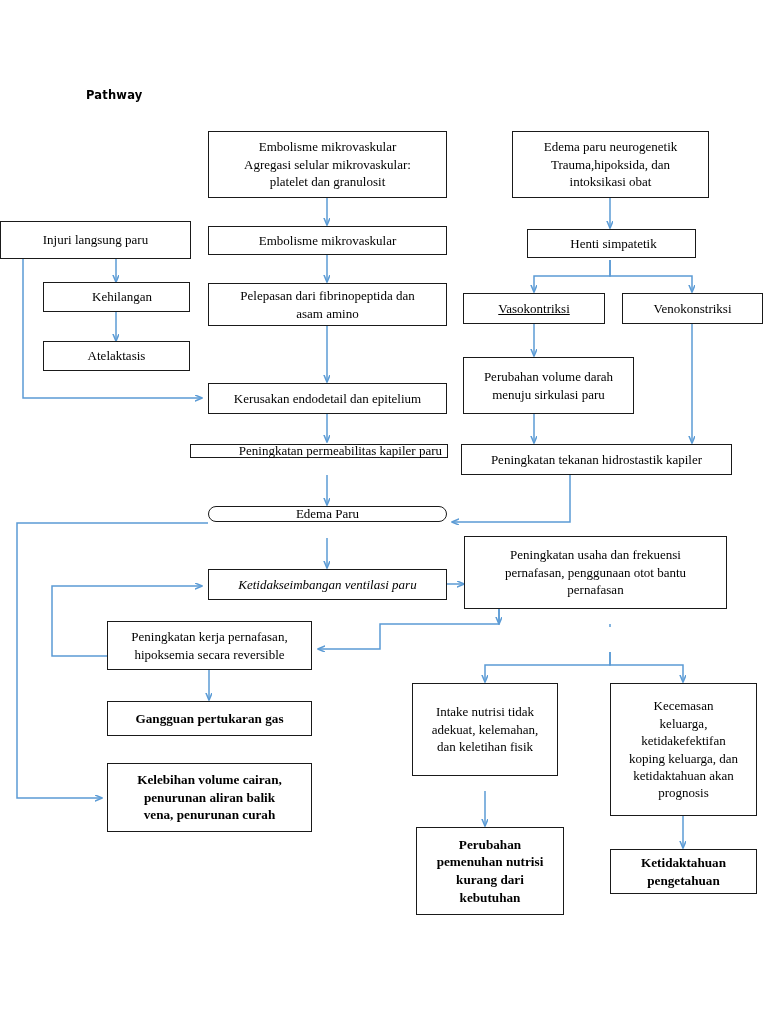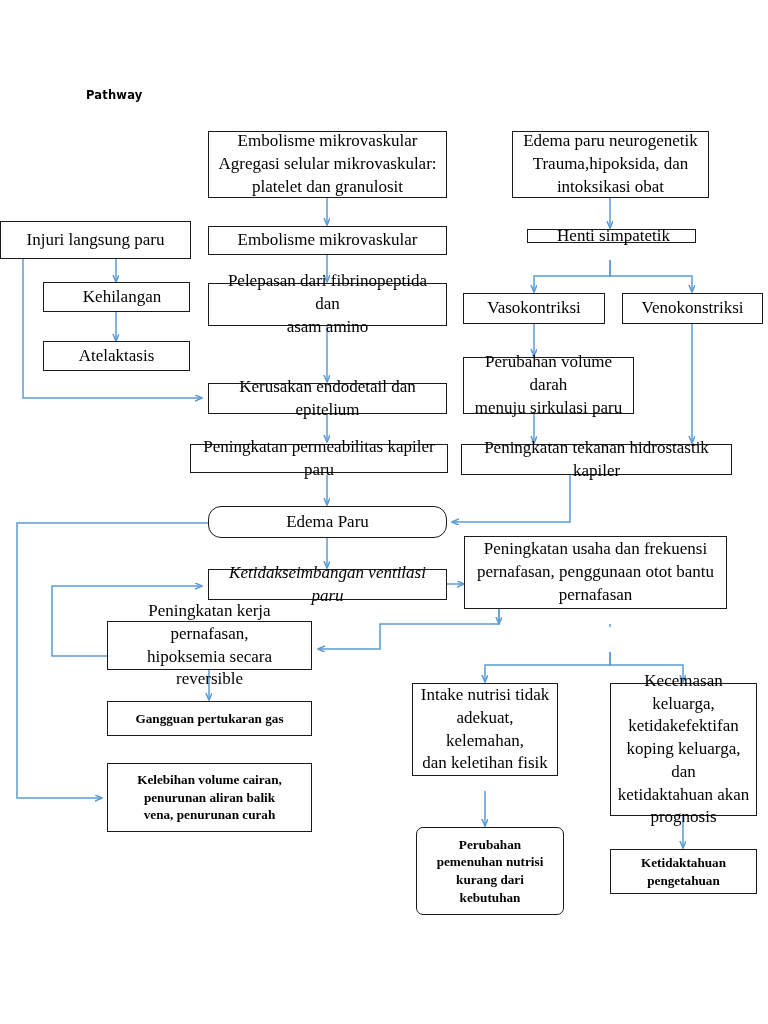--- a/index.html
+++ b/index.html
@@ -35,21 +35,21 @@
   .node {
     position: absolute;
     box-sizing: border-box;
     border: 1.4px solid #1a1a1a;
     background: #ffffff;
     display: flex;
     align-items: center;
     justify-content: center;
     text-align: center;
     color: #000000;
-    font-size: 17px;
+    font-size: 13px;
     line-height: 1.34;
     padding: 2px 5px;
   }
   .node.bold {
     font-weight: bold;
     font-size: 13.2px;
   }
   .node .txt {
     display: block;
     white-space: pre-line;
@@ -139,63 +139,63 @@
   </div>
 
   <div class="node" style="left:0px; top:180px; width:191px; height:38px;">
     <span class="txt">Injuri langsung paru</span>
   </div>
 
   <div class="node" style="left:208px; top:185px; width:239px; height:29px;">
     <span class="txt">Embolisme mikrovaskular</span>
   </div>
 
-  <div class="node" style="left:527px; top:188px; width:169px; height:14px;padding-left:9px;">
+  <div class="node" style="left:527px; top:188px; width:169px; height:29px;padding-left:9px;">
     <span class="txt">Henti simpatetik</span>
   </div>
 
   <div class="node" style="left:43px; top:241px; width:147px; height:30px;padding-left:16px;">
     <span class="txt">Kehilangan</span>
   </div>
 
   <div class="node" style="left:208px; top:242px; width:239px; height:43px;">
     <span class="txt">Pelepasan dari fibrinopeptida dan
 asam amino</span>
   </div>
 
-  <div class="node" style="left:463px; top:252px; width:142px; height:31px;">
+  <div class="node" style="left:463px; top:252px; width:142px; height:31px;text-decoration:underline;">
     <span class="txt">Vasokontriksi</span>
   </div>
 
   <div class="node" style="left:622px; top:252px; width:141px; height:31px;">
     <span class="txt">Venokonstriksi</span>
   </div>
 
   <div class="node" style="left:43px; top:300px; width:147px; height:30px;">
     <span class="txt">Atelaktasis</span>
   </div>
 
   <div class="node" style="left:463px; top:316px; width:171px; height:57px;">
     <span class="txt">Perubahan volume darah
 menuju sirkulasi paru</span>
   </div>
 
   <div class="node" style="left:208px; top:342px; width:239px; height:31px;">
     <span class="txt">Kerusakan endodetail dan epitelium</span>
   </div>
 
-  <div class="node" style="left:190px; top:403px; width:258px; height:29px;">
+  <div class="node" style="left:190px; top:403px; width:258px; height:14px;justify-content:flex-end;">
     <span class="txt">Peningkatan permeabilitas kapiler paru</span>
   </div>
 
   <div class="node" style="left:461px; top:403px; width:271px; height:31px;">
     <span class="txt">Peningkatan tekanan hidrostastik kapiler</span>
   </div>
 
-  <div class="node" style="left:208px; top:465px; width:239px; height:32px;border-radius:13px;">
+  <div class="node" style="left:208px; top:465px; width:239px; height:16px;border-radius:13px;">
     <span class="txt">Edema Paru</span>
   </div>
 
   <div class="node" style="left:464px; top:495px; width:263px; height:73px;">
     <span class="txt">Peningkatan usaha dan frekuensi
 pernafasan, penggunaan otot bantu
 pernafasan</span>
   </div>
 
   <div class="node" style="left:208px; top:528px; width:239px; height:31px;font-style:italic;">
@@ -226,21 +226,21 @@
   <div class="node bold" style="left:107px; top:660px; width:205px; height:35px;">
     <span class="txt">Gangguan pertukaran gas</span>
   </div>
 
   <div class="node bold" style="left:107px; top:722px; width:205px; height:69px;">
     <span class="txt">Kelebihan volume cairan,
 penurunan aliran balik
 vena, penurunan curah</span>
   </div>
 
-  <div class="node bold" style="left:416px; top:786px; width:148px; height:88px;border-radius:7px;">
+  <div class="node bold" style="left:416px; top:786px; width:148px; height:88px;">
     <span class="txt">Perubahan
 pemenuhan nutrisi
 kurang dari
 kebutuhan</span>
   </div>
 
   <div class="node bold" style="left:610px; top:808px; width:147px; height:45px;">
     <span class="txt">Ketidaktahuan
 pengetahuan</span>
   </div>

